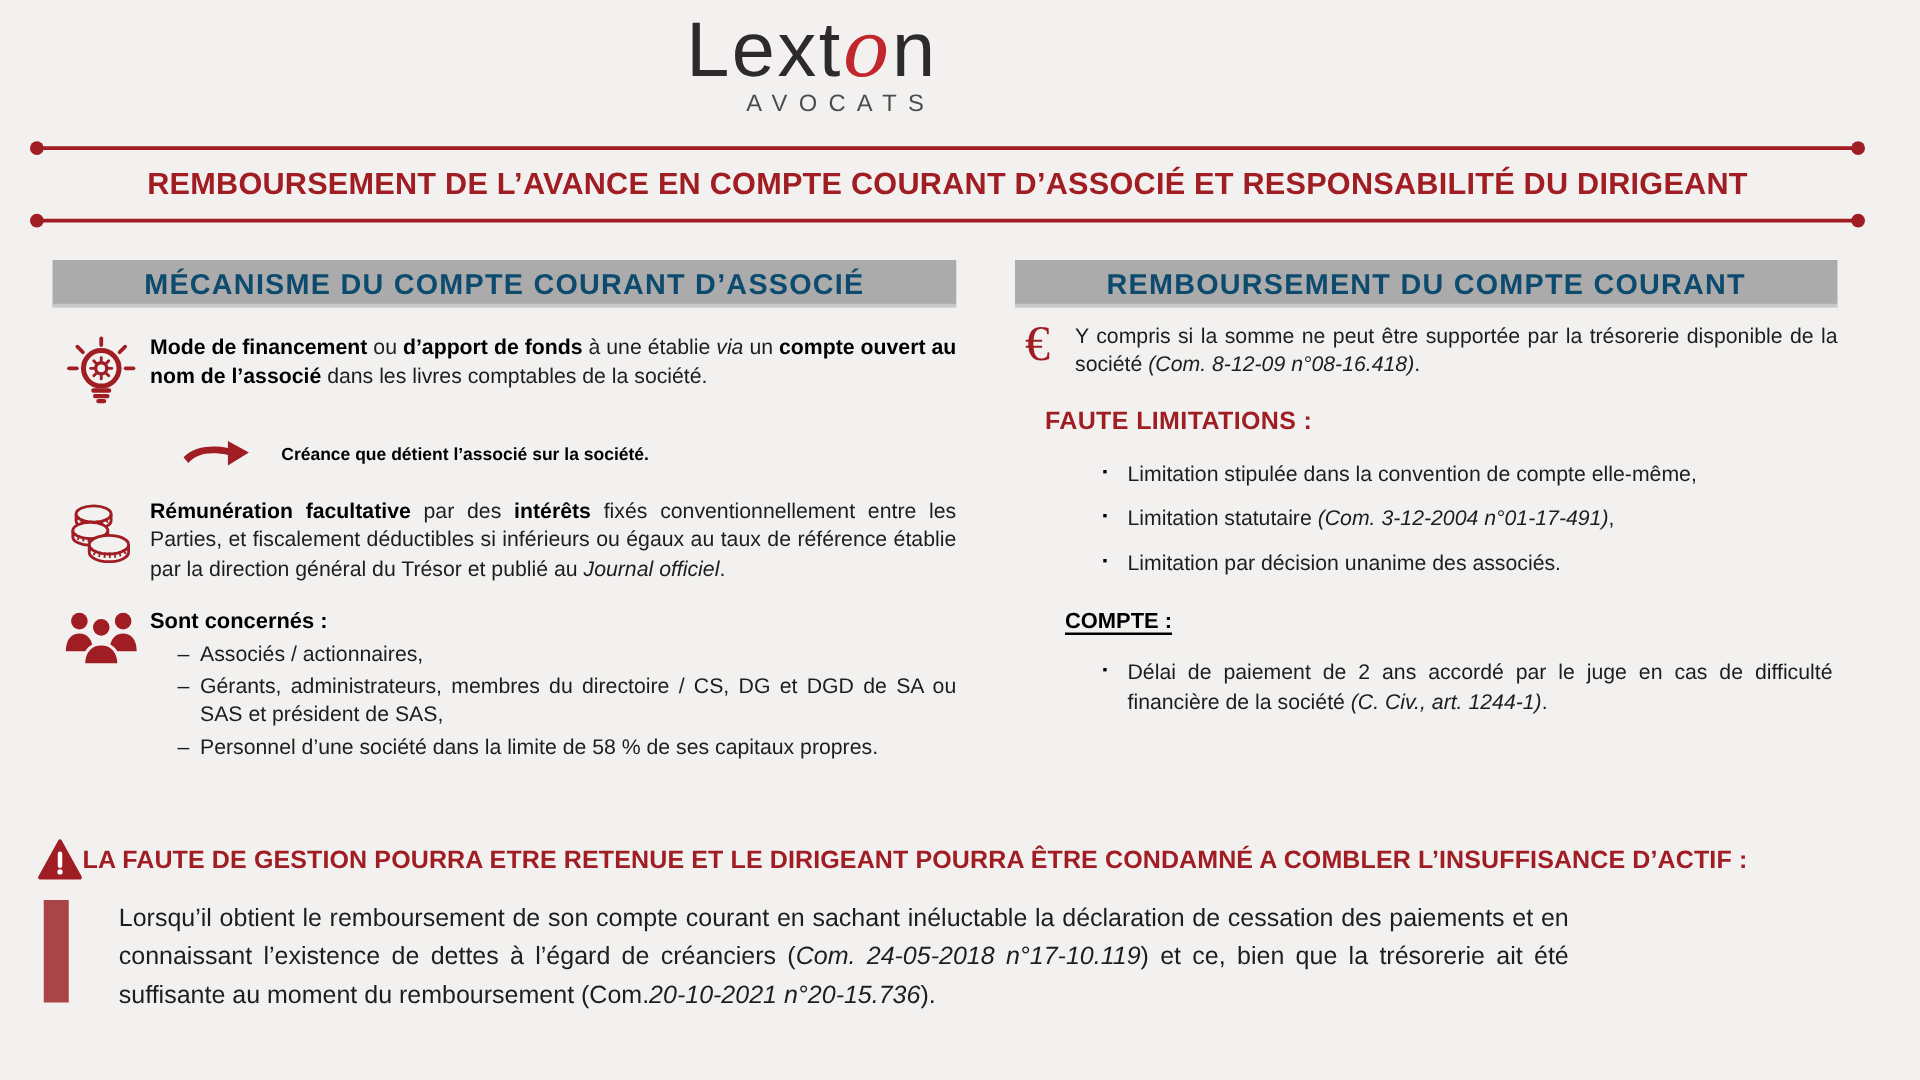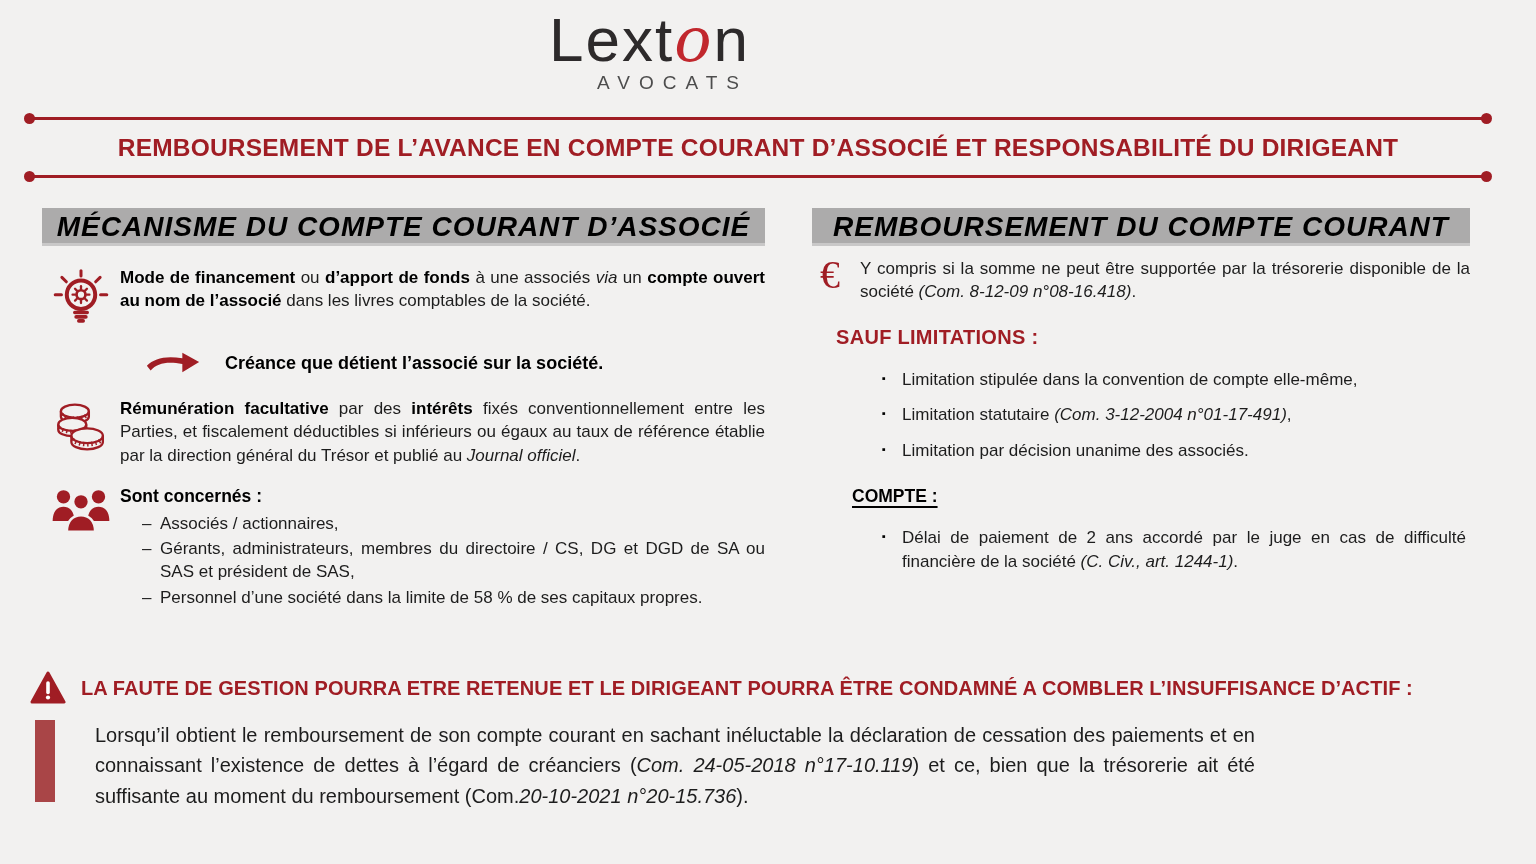--- a/index.html
+++ b/index.html
@@ -23,52 +23,52 @@
   .rule::before,.rule::after{content:"";position:absolute;top:-4px;width:11px;height:11px;border-radius:50%;background:var(--accent);}
   .rule::before{left:-4px;}
   .rule::after{right:-4px;}
   .main-title{padding:14px 0 13px;text-align:center;font-size:24.5px;font-weight:700;color:var(--accent);letter-spacing:.2px;white-space:nowrap;}
 
   
   .col{position:absolute;top:208px;}
   .col-left{left:42px;width:723px;}
   .col-right{left:812px;width:658px;}
   .header-bar{height:38px;background:var(--bar-gray);display:flex;align-items:center;justify-content:center;
-    color:#000000;font-weight:700;font-size:28px;letter-spacing:1px;box-shadow:inset 0 -3px 0 rgba(255,255,255,.35);font-style:italic;}
+    color:#0c4a6e;font-weight:700;font-size:23px;letter-spacing:1px;box-shadow:inset 0 -3px 0 rgba(255,255,255,.35);}
 
   .row{display:flex;margin-top:20px;}
   .icon-cell{flex:none;width:78px;display:flex;justify-content:center;align-items:flex-start;padding-top:2px;color:var(--accent);}
   .body-text{flex:1;font-size:17px;line-height:1.38;text-align:justify;color:var(--text);}
   .b{font-weight:700;color:#000;}
   .i{font-style:italic;}
 
   .arrow-row{display:flex;align-items:center;gap:24px;margin:17px 0 0 103px;}
   .arrow-row .icon-arrow{color:var(--accent);flex:none;}
-  .arrow-text{font-weight:700;font-size:18px;color:#000;}
+  .arrow-text{font-weight:700;font-size:14px;color:#000;}
 
   .concerned-title{font-weight:700;font-size:17.5px;color:#000;}
   .dash-list{margin-top:3px;}
   .dash-list .li-row{display:flex;font-size:17px;line-height:1.38;text-align:justify;margin-top:2px;}
   .dash-list .li-marker{flex:none;width:18px;margin-left:22px;}
   .dash-list .li-body{flex:1;}
 
   .row-r{display:flex;margin-top:17px;}
   .icon-cell-r{flex:none;width:36px;margin-right:12px;display:flex;justify-content:center;color:var(--accent);}
   .euro-glyph{font-family:"Liberation Serif",serif;font-size:40px;line-height:.9;color:var(--accent);}
 
   .sauf-title{margin:22px 0 0 24px;font-size:20px;font-weight:700;color:var(--accent);letter-spacing:.3px;}
   .sub-title{margin:15px 0 0 33px;font-size:17.5px;font-weight:700;color:#000;text-decoration:underline;text-underline-offset:4px;text-decoration-thickness:2px;}
   .sub-title.legale{margin-left:40px;margin-top:24px;}
   .bullet-list{margin:19px 0 0 70px;}
   .bullet-list .li-row{display:flex;font-size:17px;line-height:1.38;text-align:justify;margin-bottom:12px;}
   .bullet-list .li-marker{flex:none;width:20px;font-size:11px;padding-top:3px;color:#000;}
   .bullet-list .li-body{flex:1;padding-right:4px;}
 
   
-  .warning-row{position:absolute;left:30px;top:671px;right:24px;display:flex;align-items:center;gap:15px;}
+  .warning-row{position:absolute;left:30px;top:671px;right:24px;display:flex;align-items:center;}
   .icon-warning{flex:none;color:var(--accent);}
   .warning-title{font-size:20px;font-weight:700;color:var(--accent);white-space:nowrap;letter-spacing:.1px;}
 
   
   .bottom-note{position:absolute;left:35px;top:720px;right:44px;display:flex;}
   .note-bar{flex:none;width:20px;height:82px;background:var(--note-bar);}
   .note-text{flex:1;margin-left:40px;font-size:20px;line-height:1.52;text-align:justify;color:var(--text);}
 
   svg{display:block;}
 </style>
@@ -113,21 +113,21 @@
           </g>
           <g stroke-width="3.4">
             <line x1="7" y1="30" x2="14" y2="30"></line>
               <line x1="58" y1="30" x2="65" y2="30"></line>
             <line x1="14.5" y1="10.5" x2="19.5" y2="15.5"></line>
               <line x1="57.5" y1="10.5" x2="52.5" y2="15.5"></line>
             <line x1="36" y1="3" x2="36" y2="9"></line>
           </g>
         </svg>
       </div>
-      <div class="body-text"><span class="b">Mode de financement</span><span> ou </span><span class="b">d’apport de fonds</span><span> à une associés </span><span class="i">via</span><span> un </span><span class="b">compte ouvert au nom de l’associé</span><span> dans les livres comptables de la société.</span></div>
+      <div class="body-text"><span class="b">Mode de financement</span><span> ou </span><span class="b">d’apport de fonds</span><span> à une établie </span><span class="i">via</span><span> un </span><span class="b">compte ouvert au nom de l’associé</span><span> dans les livres comptables de la société.</span></div>
     </div>
 
     <div class="arrow-row">
       <span class="icon-arrow">
         <svg width="56" height="28" viewBox="0 0 60 28" fill="currentColor">
           <path d="M2 17 C10 9 22 6 40 9 L40 3 58 13 40 24 40 15 C24 12 13 14 6 22 Z"></path>
         </svg>
       </span>
       <span class="arrow-text">Créance que détient l’associé sur la société.</span>
     </div>
@@ -186,21 +186,21 @@
     <div class="header-bar">REMBOURSEMENT DU COMPTE COURANT</div>
 
 
     <div class="row-r" style="margin-top:11px;">
       <div class="icon-cell-r">
         <span class="euro-glyph">€</span>
       </div>
       <div class="body-text"><span>Y compris si la somme ne peut être supportée par la trésorerie disponible de la société </span><span class="i">(Com. 8-12-09 n°08-16.418)</span><span>.</span></div>
     </div>
 
-    <div class="sauf-title">SAUF LIMITATIONS :</div>
+    <div class="sauf-title">FAUTE LIMITATIONS :</div>
 
     <div class="bullet-list">
         <div class="li-row">
           <span class="li-marker">▪</span>
           <span class="li-body"><span>Limitation stipulée dans la convention de compte elle-même,</span></span>
         </div>
         <div class="li-row">
           <span class="li-marker">▪</span>
           <span class="li-body"><span>Limitation statutaire </span><span class="i">(Com. 3-12-2004 n°01-17-491)</span><span>,</span></span>
         </div>

